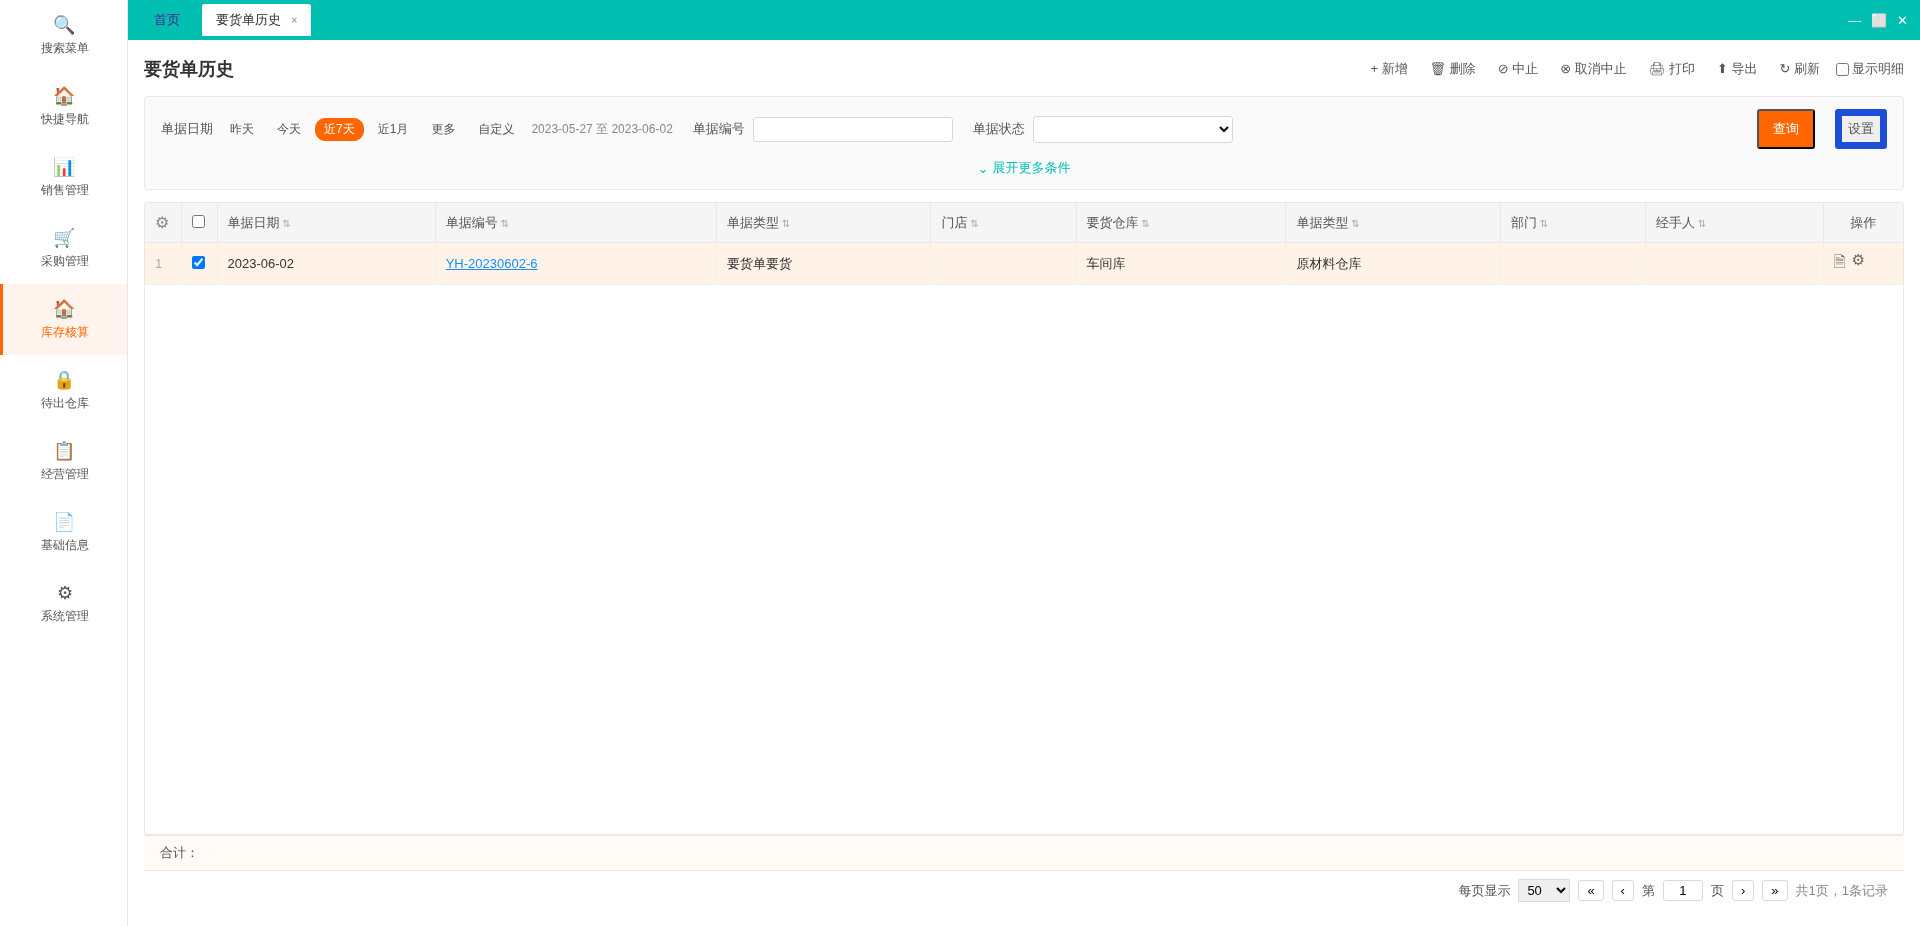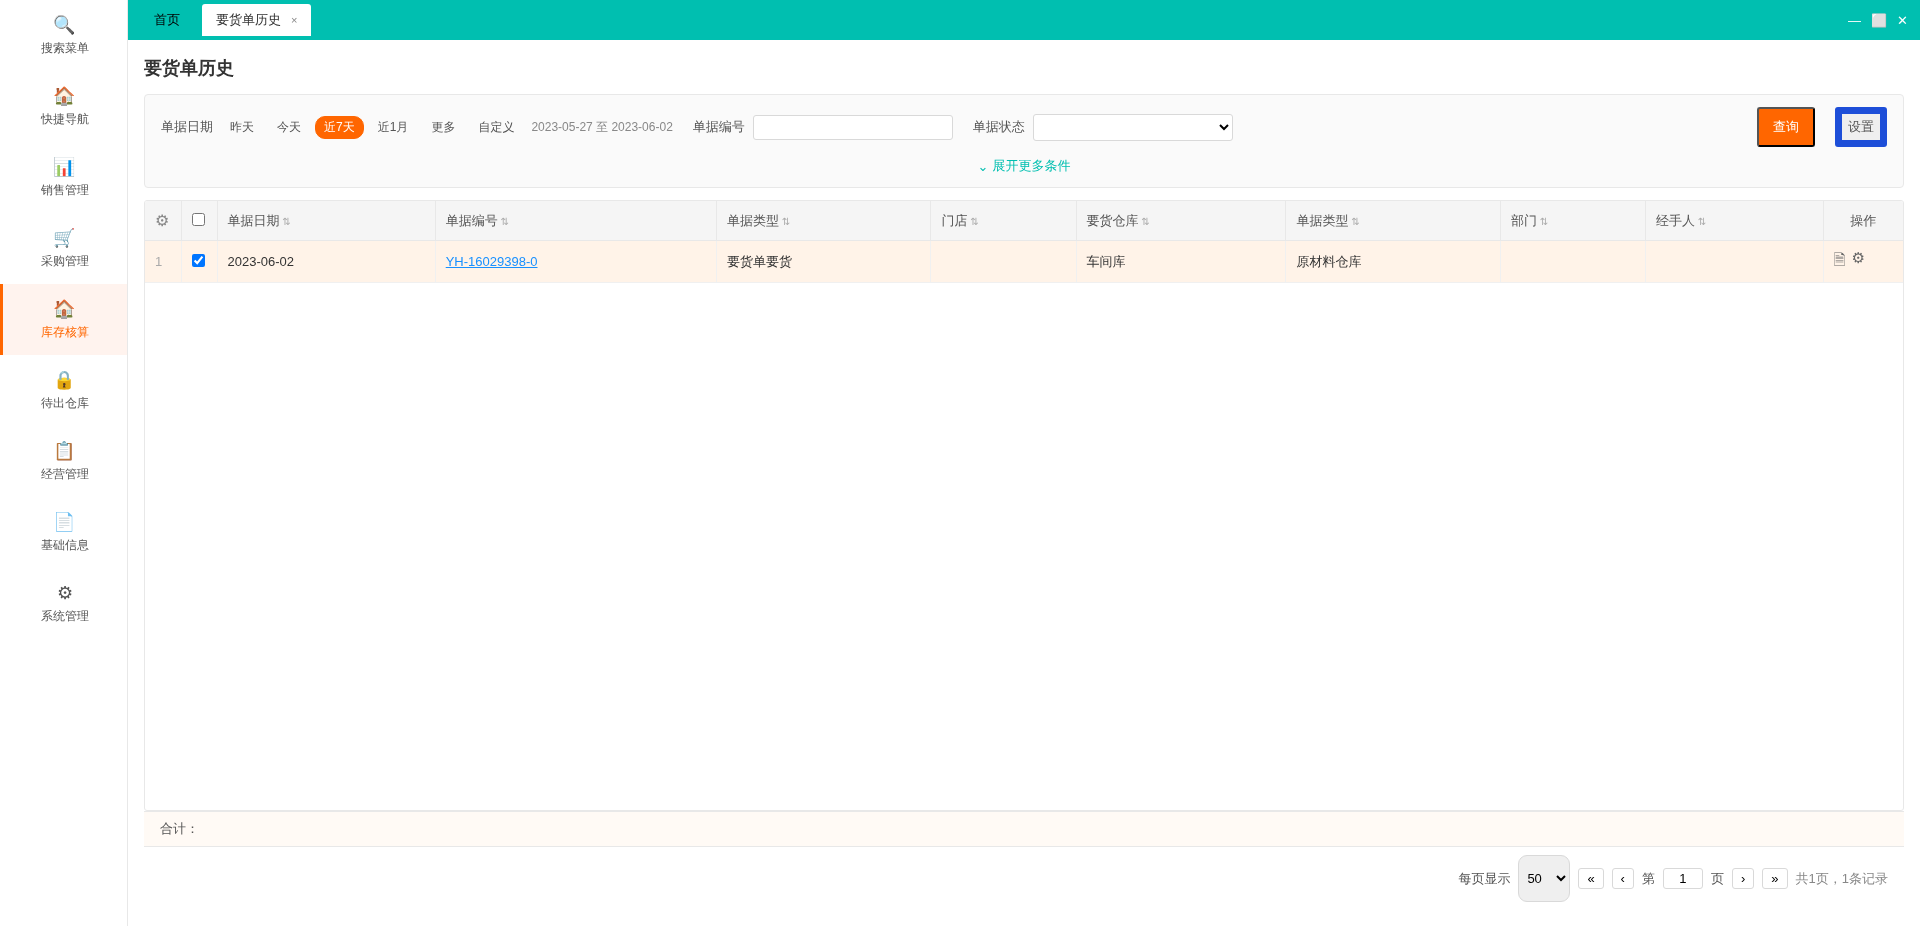--- a/index.html
+++ b/index.html
@@ -52,21 +52,21 @@
     }
     .tab {
       height: 32px;
       padding: 0 14px;
       border-radius: 3px 3px 0 0;
       display: flex;
       align-items: center;
       gap: 6px;
       font-size: 13px;
       cursor: pointer;
-      color: #000000;
+      color: #4c1d95;
     }
     .tab.home { background: transparent; }
     .tab.active { background: #fff; color: #333; }
     .tab .close { font-size: 11px; color: #888; cursor: pointer; margin-left: 4px; }
     .topbar-right {
       margin-left: auto;
       display: flex;
       align-items: center;
       gap: 10px;
       color: #fff;
@@ -245,22 +245,22 @@
       padding: 8px 16px;
       font-size: 13px;
       color: #555;
       gap: 8px;
       background: #fff;
       border-top: 1px solid #e8e8e8;
       flex-shrink: 0;
     }
     .page-size-select {
       border: 1px solid #d9d9d9;
-      border-radius: 9px;
-      padding: 14px 4px;
+      border-radius: 1px;
+      padding: 2px 4px;
       font-size: 13px;
       outline: none;
     }
     .page-btn {
       padding: 2px 8px;
       cursor: pointer;
       border: 1px solid #d9d9d9;
       border-radius: 3px;
       background: #fff;
       font-size: 13px;
@@ -348,20 +348,33 @@
       <span>—</span>
       <span>⬜</span>
       <span>✕</span>
     </div>
   </div>
 
   <div class="content">
 
     <div class="page-header">
       <div class="page-title">要货单历史</div>
+      <div class="toolbar">
+        <div class="toolbar-btn">+ 新增</div>
+        <div class="toolbar-btn">🗑 删除</div>
+        <div class="toolbar-btn">⊘ 中止</div>
+        <div class="toolbar-btn">⊗ 取消中止</div>
+        <div class="toolbar-btn">🖨 打印</div>
+        <div class="toolbar-btn">⬆ 导出</div>
+        <div class="toolbar-btn">↻ 刷新</div>
+        <div class="display-btn">
+          <input type="checkbox" style="">
+          <span>显示明细</span>
+        </div>
+      </div>
     </div>
 
     <div class="filter-area">
       <div class="filter-row">
 
         <div class="filter-item">
           <span class="filter-label">单据日期</span>
           <div class="filter-date-btns" id="date-btns">
               <span class="date-btn">昨天</span>
               <span class="date-btn">今天</span>
@@ -413,21 +426,21 @@
               <th class="th-sortable">部门</th>
               <th class="th-sortable">经手人</th>
               <th class="" style="width: 80px; text-align: center;">操作</th>
             </tr>
         </thead>
         <tbody id="table-body">
             <tr class="selected">
               <td><span style="color:#aaa">1</span></td>
               <td><input type="checkbox" checked="" style=""></td>
               <td>2023-06-02</td>
-              <td><span class="td-link">YH-16029398-0</span></td>
+              <td><span class="td-link">YH-20230602-6</span></td>
               <td>要货单要货</td>
               <td></td>
               <td>车间库</td>
               <td>原材料仓库</td>
               <td></td>
               <td></td>
               <td>
                 <div class="td-ops">
                   <span class="td-op-icon">🗎</span>
                   <span class="td-op-icon">⚙</span>

